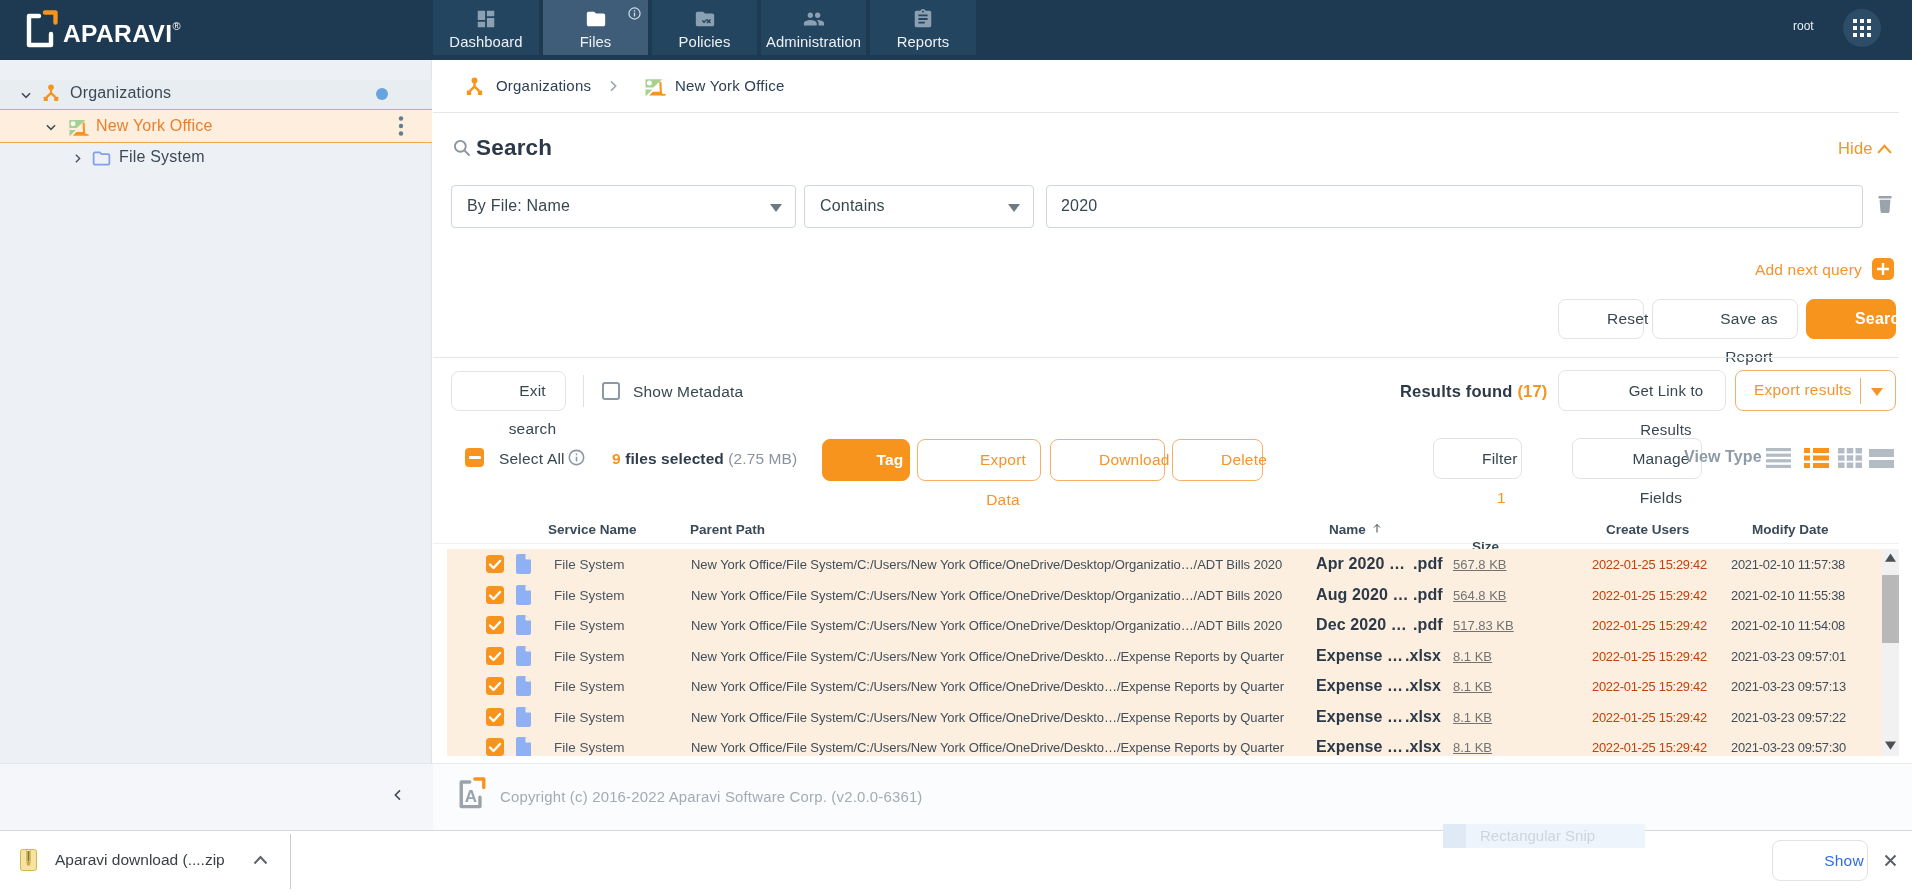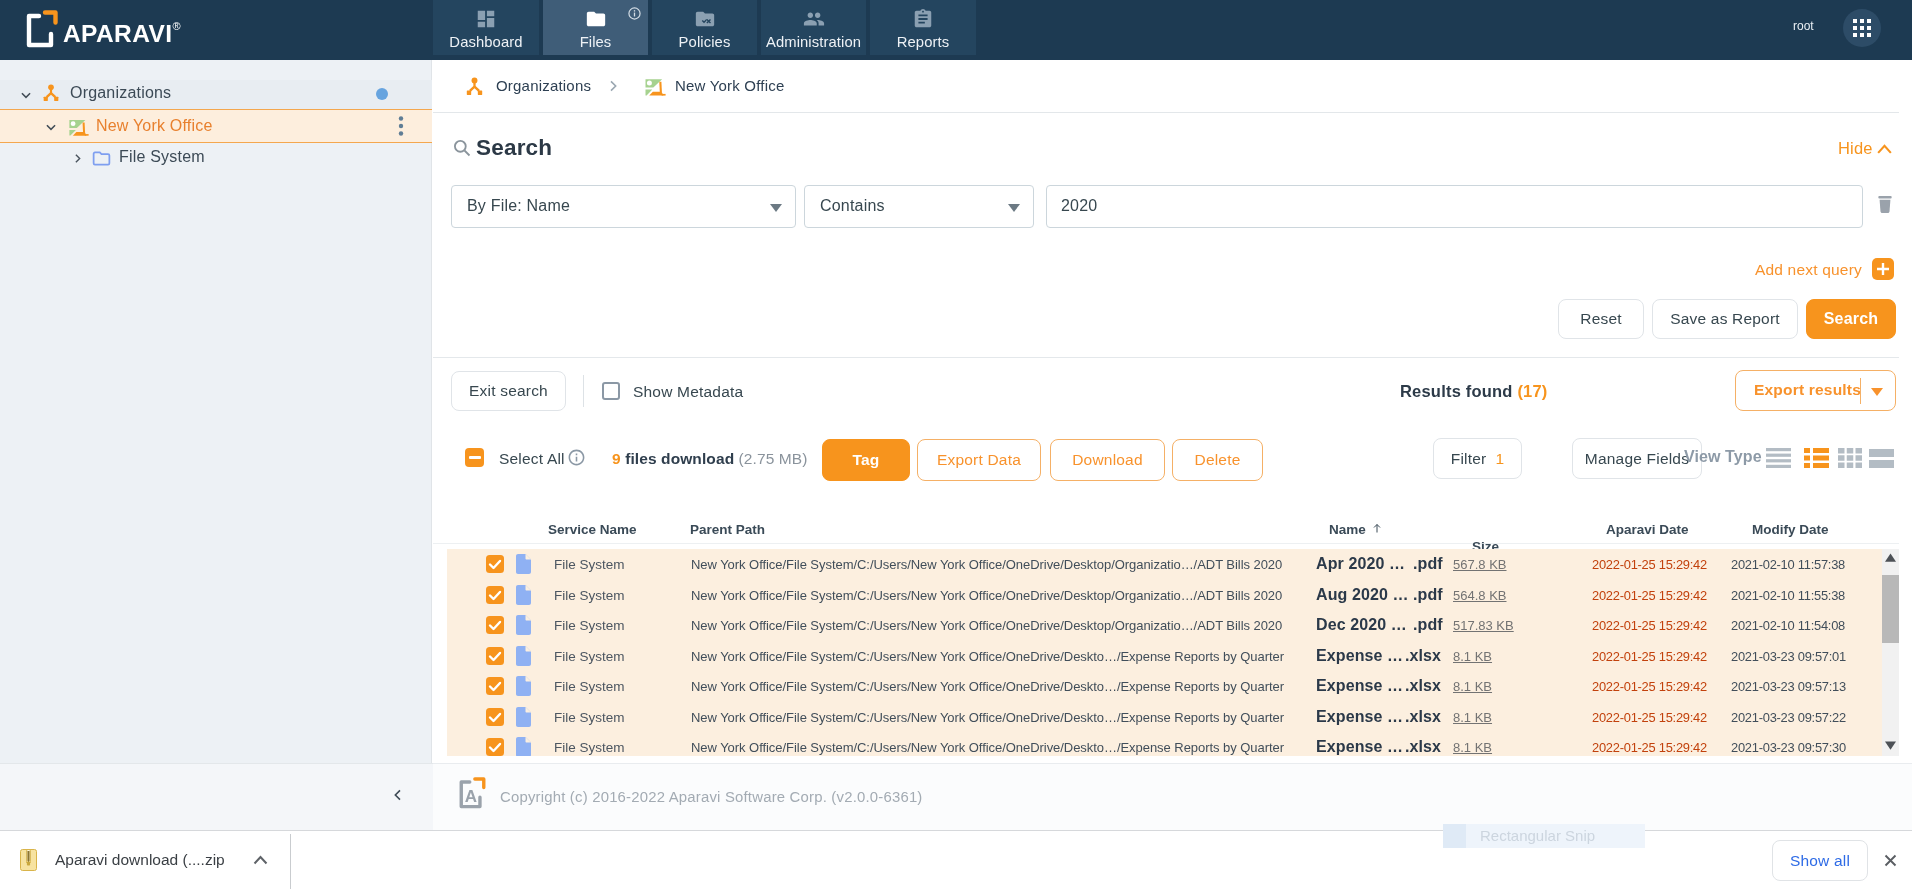--- a/index.html
+++ b/index.html
@@ -12,21 +12,21 @@
 .tab .lbl { position:absolute; left:0; right:0; top:34px; font-size:14.8px; font-weight:500; letter-spacing:.1px; }
 .tab svg { position:absolute; left:50%; margin-left:-11px; top:8px; width:22px; height:22px; }
 .tab.sel { background:#3f5d78; }
 
 #sidebar { position:absolute; left:0; top:60px; width:432px; height:703px; background:#edf1f5; border-right:1px solid #e0e4e8; }
 #sidefoot { position:absolute; left:0; top:763px; width:433px; height:67px; background:#f4f6f9; border-top:1px solid #e3e7ea; }
 
 #main { position:absolute; left:433px; top:60px; width:1466px; height:705px; background:#fff; }
 #mainfoot { position:absolute; left:433px; top:763px; width:1479px; height:67px; background:#fbfcfd; border-top:1px solid #e9ecef; }
 .btn { position:absolute; border:1px solid #e0e4e8; border-radius:8px; background:#fff;
-  color:#37474f; font-size:15.5px; text-align:center; letter-spacing:.2px; }
+  color:#37474f; font-size:15.5px; text-align:center; letter-spacing:.2px;padding-left:48px; }
 .btn.orange-o { border-color:#f5b066; color:#f8922c; }
 .btn.orange-f { background:#f7941d; border-color:#f7941d; color:#fff; font-weight:700; }
 
 #dlbar { position:absolute; left:0; top:830px; width:1912px; height:63px; background:#fff; border-top:1px solid #d6d8db; }
 
 .row { position:absolute; left:0; width:1435px; height:30.5px; }
 .row span { position:absolute; top:8px; white-space:pre; }
 .row .svc { left:107px; color:#4c5661; }
 .row .pth { left:244px; color:#414e5a; font-size:13px; letter-spacing:-0.05px; }
 .row .nm { left:869px; top:6px; font-size:16px; font-weight:700; color:#2b3949; letter-spacing:.1px; }
@@ -221,38 +221,39 @@
   <div class="btn" style="left:1125px;top:239px;width:86px;height:40px;line-height:38px;">Reset</div>
   <div class="btn" style="left:1219px;top:239px;width:146px;height:40px;line-height:38px;">Save as Report</div>
   <div class="btn orange-f" style="left:1373px;top:239px;width:90px;height:40px;line-height:38px;font-size:16px;">Search</div>
   <div class="abs" style="left:0;top:297px;width:1466px;border-bottom:1px solid #e4e8eb;"></div>
 
   <div class="btn" style="left:18px;top:311px;width:115px;height:40px;line-height:38px;">Exit search</div>
   <div class="abs" style="left:150px;top:315px;width:1px;height:32px;background:#dde2e6;"></div>
   <div class="abs" style="left:169px;top:322px;width:18px;height:18px;border:2px solid #8b98a5;border-radius:3px;"></div>
   <div class="abs" style="left:200px;top:323px;font-size:15.5px;color:#37474f;letter-spacing:.2px;">Show Metadata</div>
   <div class="abs" style="left:967px;top:322px;font-size:16.5px;font-weight:700;color:#2c3a48;letter-spacing:.2px;">Results found <span style="color:#f7941d;">(17)</span></div>
-  <div class="btn orange-o" style="left:1302px;top:310px;width:161px;height:41px;font-weight:bold;">
+  <div class="btn" style="left:1125px;top:310px;width:168px;height:41px;line-height:39px;font-size:15px;">Get Link to Results</div>
+  <div class="btn orange-o" style="left:1302px;top:310px;width:161px;height:41px;">
     <span class="abs" style="left:18px;top:10px;">Export results</span>
     <span class="abs" style="left:124px;top:7px;width:1px;height:26px;background:#f5b066;"></span>
     <svg class="abs" style="left:135px;top:17px" width="12" height="8" viewBox="0 0 12 8" fill="#f8922c">
         <path d="M0 0 L12 0 L6 8 Z"></path>
       </svg>
   </div>
 
   <div class="abs" style="left:32px;top:388px;width:19px;height:19px;background:#f7941d;border-radius:4px;">
     <svg class="abs" style="left:3.5px;top:8px" width="12" height="3" viewBox="0 0 12 3" fill="#fff">
         <rect width="12" height="3" rx="1"></rect>
       </svg>
   </div>
   <div class="abs" style="left:66px;top:390px;font-size:15.5px;color:#37474f;letter-spacing:.2px;">Select All</div>
   <svg class="abs" style="left:134px;top:388px" width="19" height="19" viewBox="0 0 24 24" fill="#8b98a5">
       <path d="M11 7h2v2h-2zm0 4h2v6h-2zm1-9C6.48 2 2 6.48 2 12s4.48 10 10 10 10-4.48 10-10S17.52 2 12 2zm0 18c-4.41 0-8-3.59-8-8s3.59-8 8-8 8 3.59 8 8-3.59 8-8 8z"></path>
     </svg>
-  <div class="abs" style="left:179px;top:390px;font-size:15.5px;color:#8a939c;letter-spacing:.1px;"><b style="color:#f7941d;">9</b> <b style="color:#2f3e4d;">files download</b> (2.75 MB)</div>
+  <div class="abs" style="left:179px;top:390px;font-size:15.5px;color:#8a939c;letter-spacing:.1px;"><b style="color:#f7941d;">9</b> <b style="color:#2f3e4d;">files selected</b> (2.75 MB)</div>
   <div class="btn orange-f" style="left:389px;top:379px;width:88px;height:42px;line-height:40px;font-size:15.5px;">Tag</div>
   <div class="btn orange-o" style="left:484px;top:379px;width:124px;height:42px;line-height:40px;">Export Data</div>
   <div class="btn orange-o" style="left:617px;top:379px;width:115px;height:42px;line-height:40px;">Download</div>
   <div class="btn orange-o" style="left:739px;top:379px;width:91px;height:42px;line-height:40px;">Delete</div>
   <div class="btn" style="left:1000px;top:378px;width:89px;height:41px;line-height:39px;">Filter&nbsp; <span style="color:#f7941d;">1</span></div>
   <div class="btn" style="left:1099px;top:378px;width:130px;height:41px;line-height:39px;margin-left:40px;">Manage Fields</div>
   <div class="abs" style="left:1251px;top:388px;font-size:16px;font-weight:700;color:#8d9aa7;letter-spacing:.1px;">View Type</div>
   <svg class="abs" style="left:1333px;top:388px" width="25" height="20" viewBox="0 0 25 20">
       <g fill="#b3bcc4">
         <rect y="0" width="25" height="3.2"></rect>
@@ -292,21 +293,21 @@
     </svg>
 
   <div class="abs" style="left:0;top:456px;width:1466px;height:28px;border-bottom:1px solid #edf0f2;font-size:13.5px;font-weight:700;color:#3a4a57;">
     <span class="abs" style="left:115px;top:6px;">Service Name</span>
     <span class="abs" style="left:257px;top:6px;">Parent Path</span>
     <span class="abs" style="left:896px;top:6px;">Name</span>
     <svg class="abs" style="left:938px;top:5px" width="12" height="14" viewBox="0 0 24 24" fill="none" stroke="#3a4a57" stroke-width="2">
         <path d="M12 21 L12 5 M6 11 L12 5 L18 11"></path>
       </svg>
     <span class="abs" style="left:1039px;top:23px;">Size</span>
-    <span class="abs" style="left:1173px;top:6px;">Aparavi Date</span>
+    <span class="abs" style="left:1173px;top:6px;">Create Users</span>
     <span class="abs" style="left:1319px;top:6px;">Modify Date</span>
   </div>
   <div id="tbody" class="abs" style="left:14px;top:489px;width:1435px;height:207px;background:#fcefdf;overflow:hidden;font-size:13.5px;color:#46525d;">
     <div class="row" style="top:0;">
       <svg class="cbx" width="18" height="18" viewBox="0 0 18 18">
           <rect width="18" height="18" rx="3.5" fill="#f7941d"></rect>
           <path d="M4 9.5 L7.5 13 L14 6" fill="none" stroke="#fff" stroke-width="2.4" stroke-linecap="round" stroke-linejoin="round"></path>
         </svg>
         <svg class="fic" width="17" height="22" viewBox="0 0 17 22">
           <path d="M1 3 C1 1.9 1.9 1 3 1 L10.5 1 L16 6.5 L16 19 C16 20.1 15.1 21 14 21 L3 21 C1.9 21 1 20.1 1 19 Z" fill="#8fb1f3"></path>

